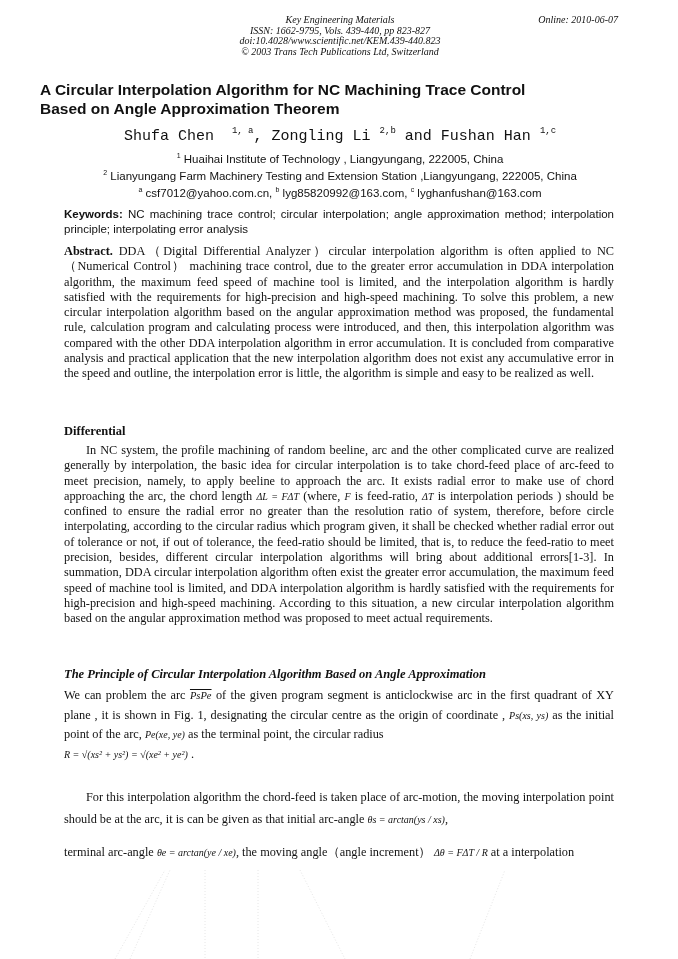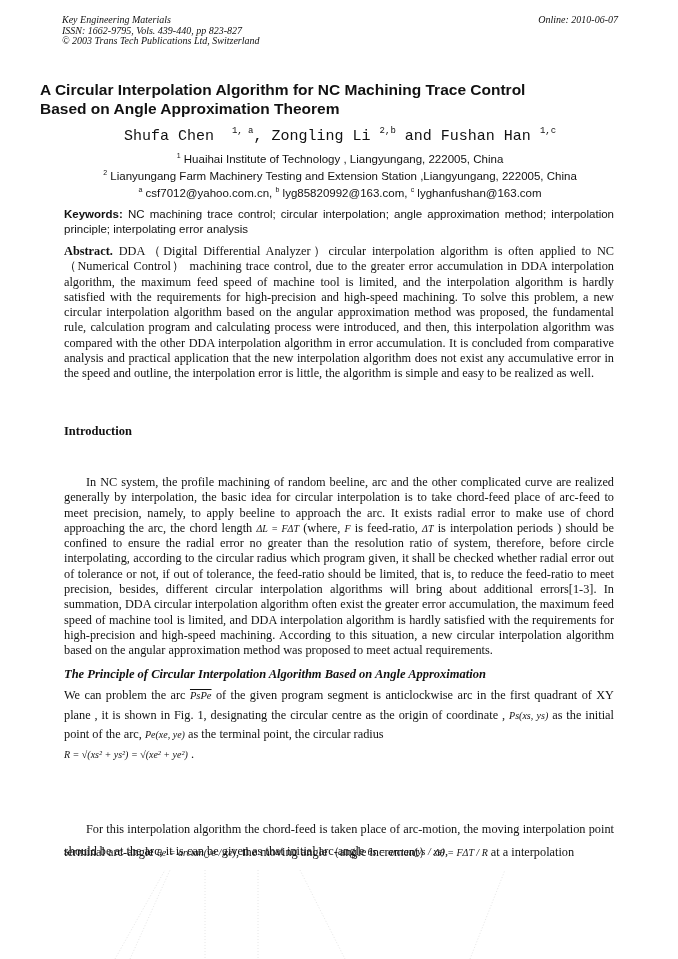--- a/index.html
+++ b/index.html
@@ -1,21 +1,21 @@
 <!DOCTYPE html>
 <html><head>
 <meta charset="utf-8">
 <style>
   html, body { margin: 0; padding: 0; background: #ffffff; }
   body {
     width: 678px; height: 959px; position: relative; overflow: hidden;
     color: #111; font-family: "Liberation Serif", serif;
   }
   .header { position: absolute; left: 62px; top: 15px; width: 556px; font-style: italic; font-size: 10px; line-height: 10.5px; }
-  .header .left div { white-space: nowrap; }
+  .header .left div { white-space: nowrap; text-align: center; }
   .header .right { position: absolute; right: 0; top: 0; }
   .title {
     position: absolute; left: 40px; top: 80px; width: 600px; 
     font-family: "Liberation Sans", sans-serif; font-weight: bold; font-size: 15.5px; line-height: 19px;
   }
   .authors {
     position: absolute; left: 40px; top: 122px; width: 600px; text-align: center;
     font-family: Liberation Mono, monospace; font-size: 15px; line-height: 18px;
   }
   .authors sup { font-size: 9px; vertical-align: 7px; }
@@ -27,21 +27,21 @@
   .keywords {
     position: absolute; left: 64px; top: 207px; width: 550px;
     font-family: "Liberation Sans", sans-serif; font-size: 11.5px; line-height: 15px; text-align: justify;
   }
   .keywords b { font-weight: bold; }
   .body-text {
     position: absolute; left: 64px; width: 550px;
     font-size: 12.3px; line-height: 15.3px; text-align: justify;
   }
   .body-text b { font-weight: bold; }
-  .indent { text-indent: 22px; margin-top: 32px; }
+  .indent { text-indent: 22px; }
   .heading { position: absolute; left: 64px; font-weight: bold; font-size: 12.5px; }
   .math { font-style: italic; font-size: 10px; }
   .overline { text-decoration: overline; font-style: italic; font-size: 10.5px; }
   .watermark { position: absolute; left: 0; top: 0; width: 678px; height: 959px; pointer-events: none; }
 </style>
 </head>
 <body>
 
 <svg class="watermark" width="678" height="959">
   <g stroke="#e6e6e6" stroke-width="1" fill="none" stroke-dasharray="1 2">
@@ -51,20 +51,21 @@
     <line x1="470" y1="959" x2="505" y2="870"></line>
     <line x1="205" y1="870" x2="205" y2="959"></line>
     <line x1="258" y1="870" x2="258" y2="959"></line>
   </g>
 </svg>
 
 <div class="header">
   <div class="left">
     <div>Key Engineering Materials</div>
     <div>ISSN: 1662-9795, Vols. 439-440, pp 823-827</div>
+    <div>doi:10.4028/www.scientific.net/KEM.439-440.823</div>
     <div>© 2003 Trans Tech Publications Ltd, Switzerland</div>
   </div>
   <div class="right">Online: 2010-06-07</div>
 </div>
 
 <div class="title">
   <div>A Circular Interpolation Algorithm for NC Machining Trace Control</div>
   <div>Based on Angle Approximation Theorem</div>
 </div>
 
@@ -88,21 +89,21 @@
 <div class="keywords">
   <b>Keywords:</b>
   <span>NC machining trace control; circular interpolation; angle approximation method; interpolation principle;  interpolating error analysis</span>
 </div>
 
 <div class="body-text" style="top:244px;">
   <b>Abstract.</b>
   <span>DDA（Digital Differential Analyzer）circular interpolation algorithm is often applied to NC （Numerical Control） machining trace control, due to the greater error accumulation in DDA interpolation algorithm, the maximum feed speed of machine tool is limited, and the interpolation algorithm is hardly satisfied with the requirements for high-precision and high-speed machining. To solve this problem, a new circular interpolation algorithm based on the angular approximation method was proposed, the fundamental rule, calculation program and calculating process were introduced, and then, this interpolation algorithm was compared with the other DDA interpolation algorithm in error accumulation. It is concluded from comparative analysis and practical application that the new interpolation algorithm does not exist any accumulative error in the speed and outline, the interpolation error is little, the algorithm is simple and easy to be realized as well.</span>
 </div>
 
-<div class="heading" style="top:424px;">Introduction</div>
+<div class="heading" style="top:424px;">Differential</div>
 
 <div class="body-text indent" style="top:443px;">
   <span>In NC system, the profile machining of random beeline, arc and the other complicated curve are realized generally by interpolation, the basic idea for circular interpolation is to take chord-feed place of arc-feed to meet precision, namely, to apply beeline to approach the arc. It exists  radial error to make use of chord approaching the arc, the chord length</span>
   <span class="math">ΔL = FΔT</span>
   <span>(where,</span>
   <span class="math">F</span>
   <span>is feed-ratio,</span>
   <span class="math">ΔT</span>
   <span>is interpolation periods  ) should be confined to ensure the radial error no greater than the resolution ratio of system, therefore, before circle interpolating, according to the circular radius which program given, it shall be checked whether radial error out of tolerance or not, if out of tolerance, the feed-ratio should be limited, that is, to reduce the feed-ratio to meet precision, besides, different circular interpolation algorithms will bring about additional errors[1-3]. In summation, DDA circular interpolation algorithm often exist the greater error accumulation, the maximum feed speed of machine tool is limited, and DDA interpolation algorithm is hardly satisfied with the requirements for high-precision and high-speed machining. According to this situation, a new circular interpolation algorithm based on the angular approximation method was proposed to meet actual requirements.</span>
 </div>

